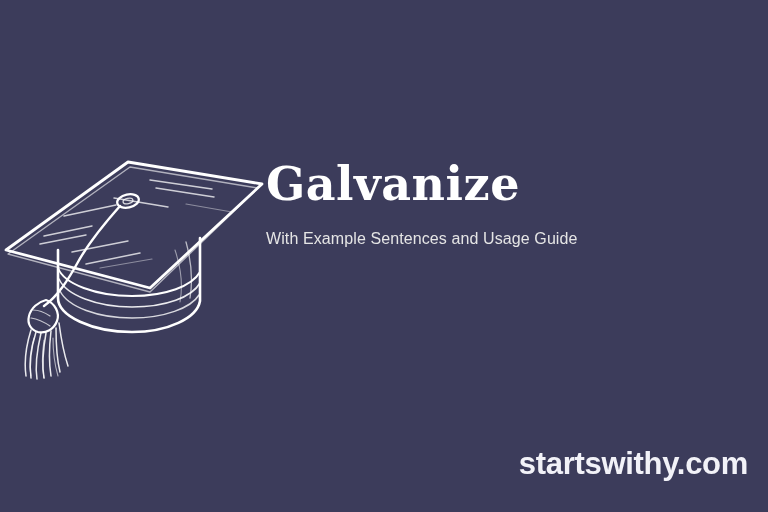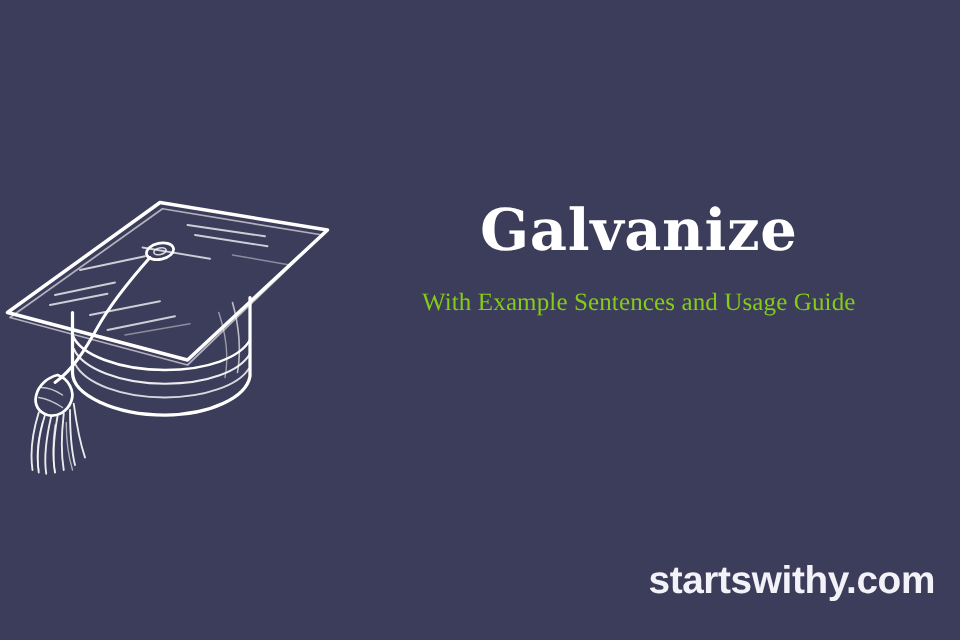--- a/index.html
+++ b/index.html
@@ -31,21 +31,20 @@
     height: 100%;
     overflow: visible;
   }
 
   
   #text-block {
     position: absolute;
     left: 266px;
     top: 160px;
     width: 490px;
-    text-align: center;
   }
 
   #word-title {
     font-family: "DejaVu Serif", "Liberation Serif", serif;
     font-weight: 700;
     font-size: 46px;
     line-height: 1.05;
     letter-spacing: 0.5px;
     color: #ffffff;
     margin: 0;
@@ -57,26 +56,26 @@
     font-weight: 700;
     font-size: 42px;
     line-height: 1.08;
     letter-spacing: -0.6px;
     color: #e9e9f2;
     margin: 12px 0 0 0;
     white-space: nowrap;
   }
 
   #subtitle {
-    font-family: Liberation Serif, serif;
+    font-family: Liberation Sans, sans-serif;
     font-weight: 500;
-    font-size: 20px;
+    font-size: 16px;
     line-height: 1.3;
     letter-spacing: 0.1px;
-    color: #84cc16;
+    color: #e5e5e5;
     margin: 21px 0 0 0;
     white-space: nowrap;
   }
 
   
   #brand {
     position: absolute;
     right: 20px;
     bottom: 30px;
     font-family: "Liberation Sans", sans-serif;

